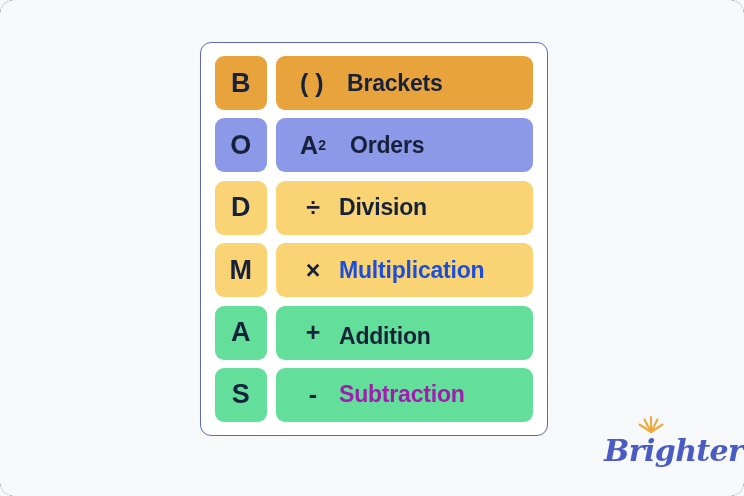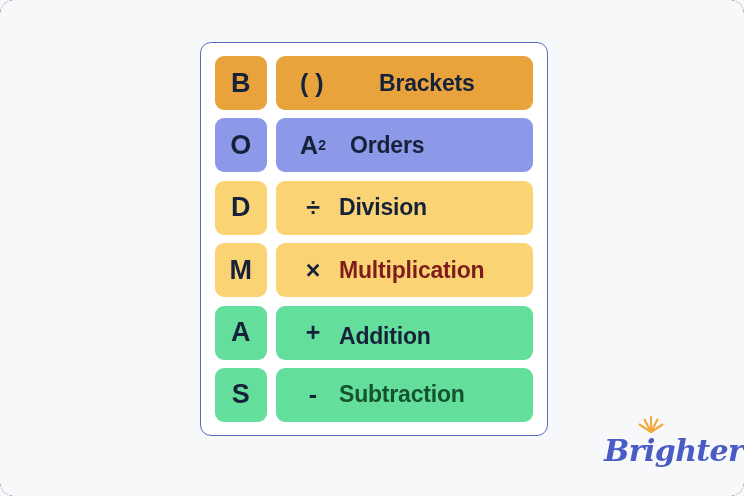--- a/index.html
+++ b/index.html
@@ -135,21 +135,21 @@
 
 <div id="page-frame" style="background: rgb(61, 70, 84);">
   <div id="page-surface" style="background: rgb(247, 248, 250);">
 
     <div id="card" style="background: rgb(255, 255, 255); border-color: rgb(92, 107, 192);">
 
       <div class="rule-row">
         <div class="letter-tile" style="background: rgb(232, 163, 61); color: rgb(22, 33, 58);">B</div>
         <div class="label-bar" style="background: rgb(232, 163, 61);">
           <span class="op-symbol wide" style="color: rgb(22, 33, 58);">( )</span>
-          <span class="op-name" style="color: rgb(22, 33, 58); margin-left: 32px;">Brackets</span>
+          <span class="op-name" style="color: rgb(22, 33, 58);">Brackets</span>
         </div>
       </div>
 
       <div class="rule-row">
         <div class="letter-tile" style="background: rgb(140, 152, 232); color: rgb(22, 33, 58);">O</div>
         <div class="label-bar" style="background: rgb(140, 152, 232);">
           <span class="op-symbol" style="color: rgb(22, 33, 58);">
             <span>A</span>
               <sup>2</sup>
           </span>
@@ -162,37 +162,37 @@
         <div class="label-bar" style="background: rgb(250, 212, 116);">
           <span class="op-symbol" style="color: rgb(22, 33, 58);">÷</span>
           <span class="op-name" style="color: rgb(22, 33, 58);">Division</span>
         </div>
       </div>
 
       <div class="rule-row">
         <div class="letter-tile" style="background: rgb(250, 212, 116); color: rgb(22, 33, 58);">M</div>
         <div class="label-bar" style="background: rgb(250, 212, 116);">
           <span class="op-symbol" style="color: rgb(22, 33, 58);">×</span>
-          <span class="op-name" style="color: #7f1d1d;">Multiplication</span>
+          <span class="op-name" style="color: #1d4ed8;">Multiplication</span>
         </div>
       </div>
 
       <div class="rule-row">
         <div class="letter-tile" style="background: rgb(99, 222, 155); color: rgb(22, 33, 58);">A</div>
         <div class="label-bar" style="background: rgb(99, 222, 155);">
           <span class="op-symbol" style="color: rgb(22, 33, 58);">+</span>
           <span class="op-name" style="color: rgb(22, 33, 58); margin-top: 8px;">Addition</span>
         </div>
       </div>
 
       <div class="rule-row">
         <div class="letter-tile" style="background: rgb(99, 222, 155); color: rgb(22, 33, 58);">S</div>
         <div class="label-bar" style="background: rgb(99, 222, 155);">
           <span class="op-symbol" style="color: rgb(22, 33, 58);">-</span>
-          <span class="op-name" style="color: #14532d; text-align: right;">Subtraction</span>
+          <span class="op-name" style="color: #a21caf; text-align: right;">Subtraction</span>
         </div>
       </div>
 
     </div>
 
     <div id="logo">
       <svg id="logo-star" viewBox="0 0 34 22" aria-hidden="true">
         <g stroke="#f0a93c" stroke-width="2.1" stroke-linecap="round">
           <line x1="17" y1="20" x2="17" y2="5" stroke="#f0a93c"></line>
           <line x1="17" y1="20" x2="10.5" y2="7.5" stroke="#f0a93c"></line>

